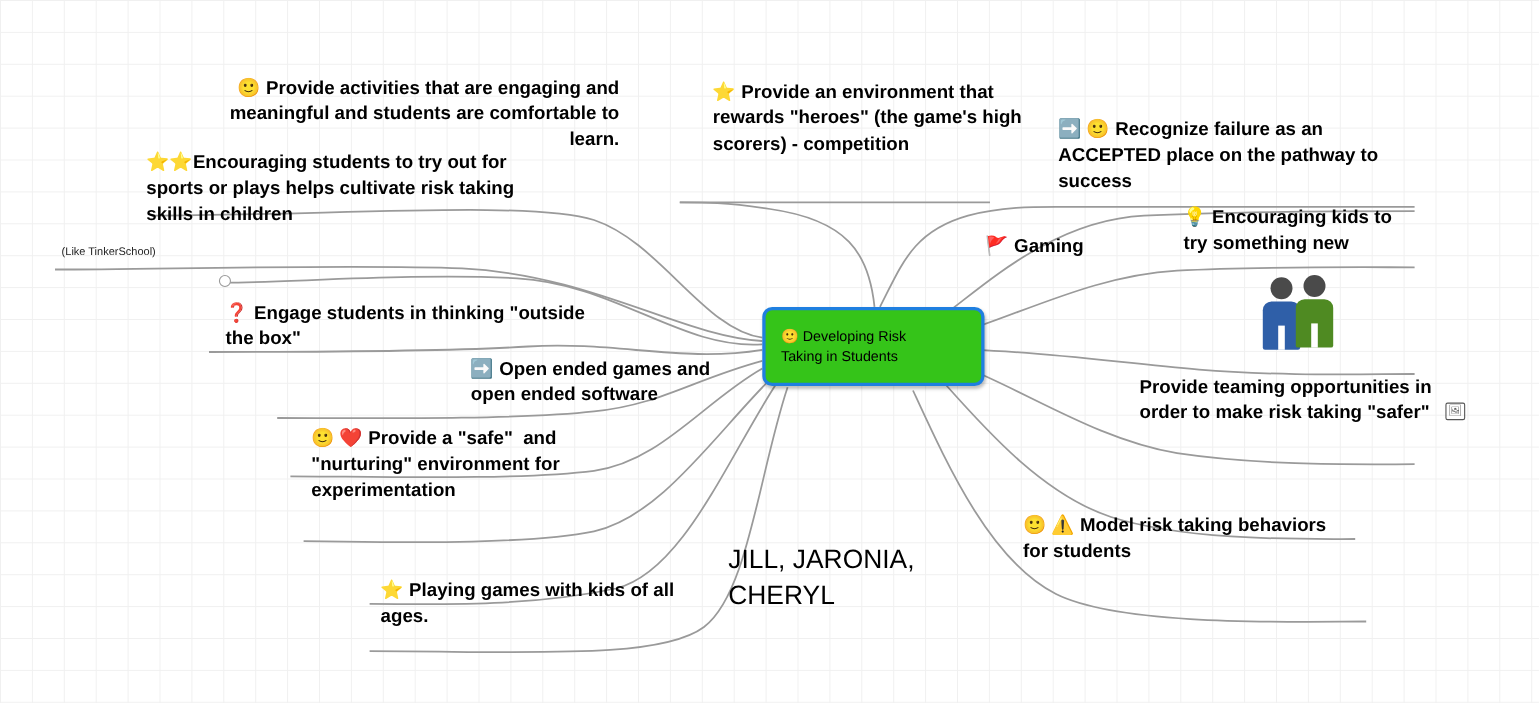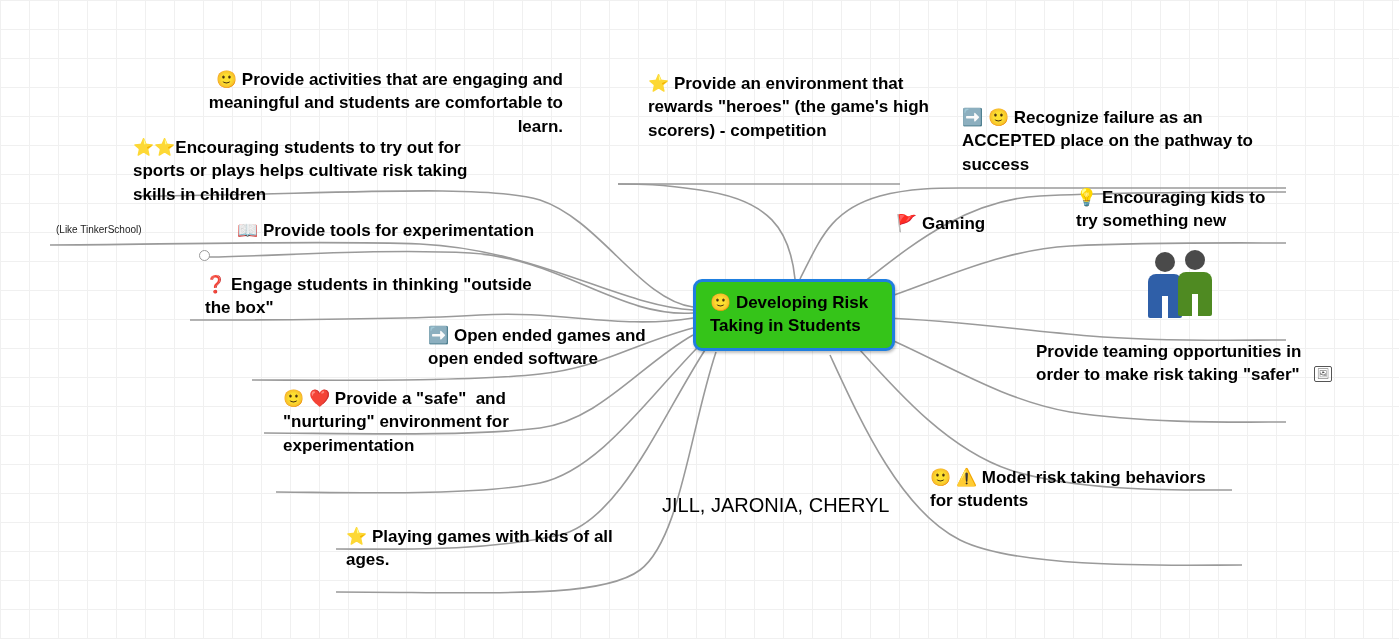--- a/index.html
+++ b/index.html
@@ -49,22 +49,22 @@
     background: #35c419;
     border: 3px solid #1f7fe0;
     border-radius: 9px;
     box-sizing: border-box;
     display: flex;
     align-items: center;
     padding-left: 14px;
     box-shadow: 1px 2px 3px rgba(0,0,0,0.25);
   }
   .center-label {
-    font-size: 17px;
-    font-weight: bold;
+    font-size: 13px;
+    font-weight: normal;
     line-height: 1.35;
     color: #000;
     white-space: pre-line;
   }
   .plain {
     font-weight: normal;
   }
   .small-note {
     position: absolute;
     font-size: 10px;
@@ -169,21 +169,20 @@
     </g>
   </svg>
 
   <div class="small-note" style="left:56px; top:224px;">(Like TinkerSchool)</div>
   <div class="connector-dot" style="left:199px; top:250px;"></div>
 
   <div class="node" style="left:168px; top:68px; width:395px;text-align:right;"><span class="ic">🙂</span> <span>Provide activities that are engaging and meaningful and students are comfortable to learn.</span></div>
 
   <div class="node" style="left:133px; top:136px; width:380px;"><span class="ic">⭐⭐</span><span>Encouraging students to try out for sports or plays helps cultivate risk taking skills in children</span></div>
 
-  <div class="node" style="left:237px; top:219px; width:360px;"><span class="ic">📖</span> <span>Provide tools for experimentation</span></div>
 
   <div class="node" style="left:205px; top:273px; width:330px;"><span class="ic">❓</span> <span>Engage students in thinking "outside the box"</span></div>
 
   <div class="node" style="left:428px; top:324px; width:260px;"><span class="ic">➡️</span> <span>Open ended games and open ended software</span></div>
 
   <div class="node" style="left:283px; top:387px; width:300px;"><span class="ic">🙂 ❤️</span> <span>Provide a "safe"  and "nurturing" environment for experimentation</span></div>
 
 
   <div class="node" style="left:346px; top:525px; width:280px;"><span class="ic">⭐</span> <span>Playing games with kids of all ages.</span></div>
 
@@ -194,21 +193,21 @@
   <div class="node" style="left:962px; top:106px; width:310px;"><span class="ic">➡️ 🙂</span> <span>Recognize failure as an ACCEPTED place on the pathway to success</span></div>
 
   <div class="node" style="left:1076px; top:186px; width:210px;"><span class="ic">💡</span> <span>Encouraging kids to try something new</span></div>
 
   <div class="node" style="left:1036px; top:340px; width:275px;"><span>Provide teaming opportunities in order to make risk taking "safer"</span></div>
 
 
   <div class="node" style="left:930px; top:466px; width:300px;"><span class="ic">🙂 ⚠️</span> <span>Model risk taking behaviors for students</span></div>
 
 
-  <div class="node plain" style="left:662px; top:492px; width:260px; font-size:20px;"><span>JILL, JARONIA, CHERYL</span></div>
+  <div class="node plain" style="left:662px; top:492px; width:260px; font-size:24px;"><span>JILL, JARONIA, CHERYL</span></div>
 
   <div class="center-node">
     <div class="center-label">🙂 Developing Risk
 Taking in Students</div>
   </div>
 
   <div class="people">
     <div class="person" id="p1">
       <div class="head"></div>
       <div class="body"></div>

